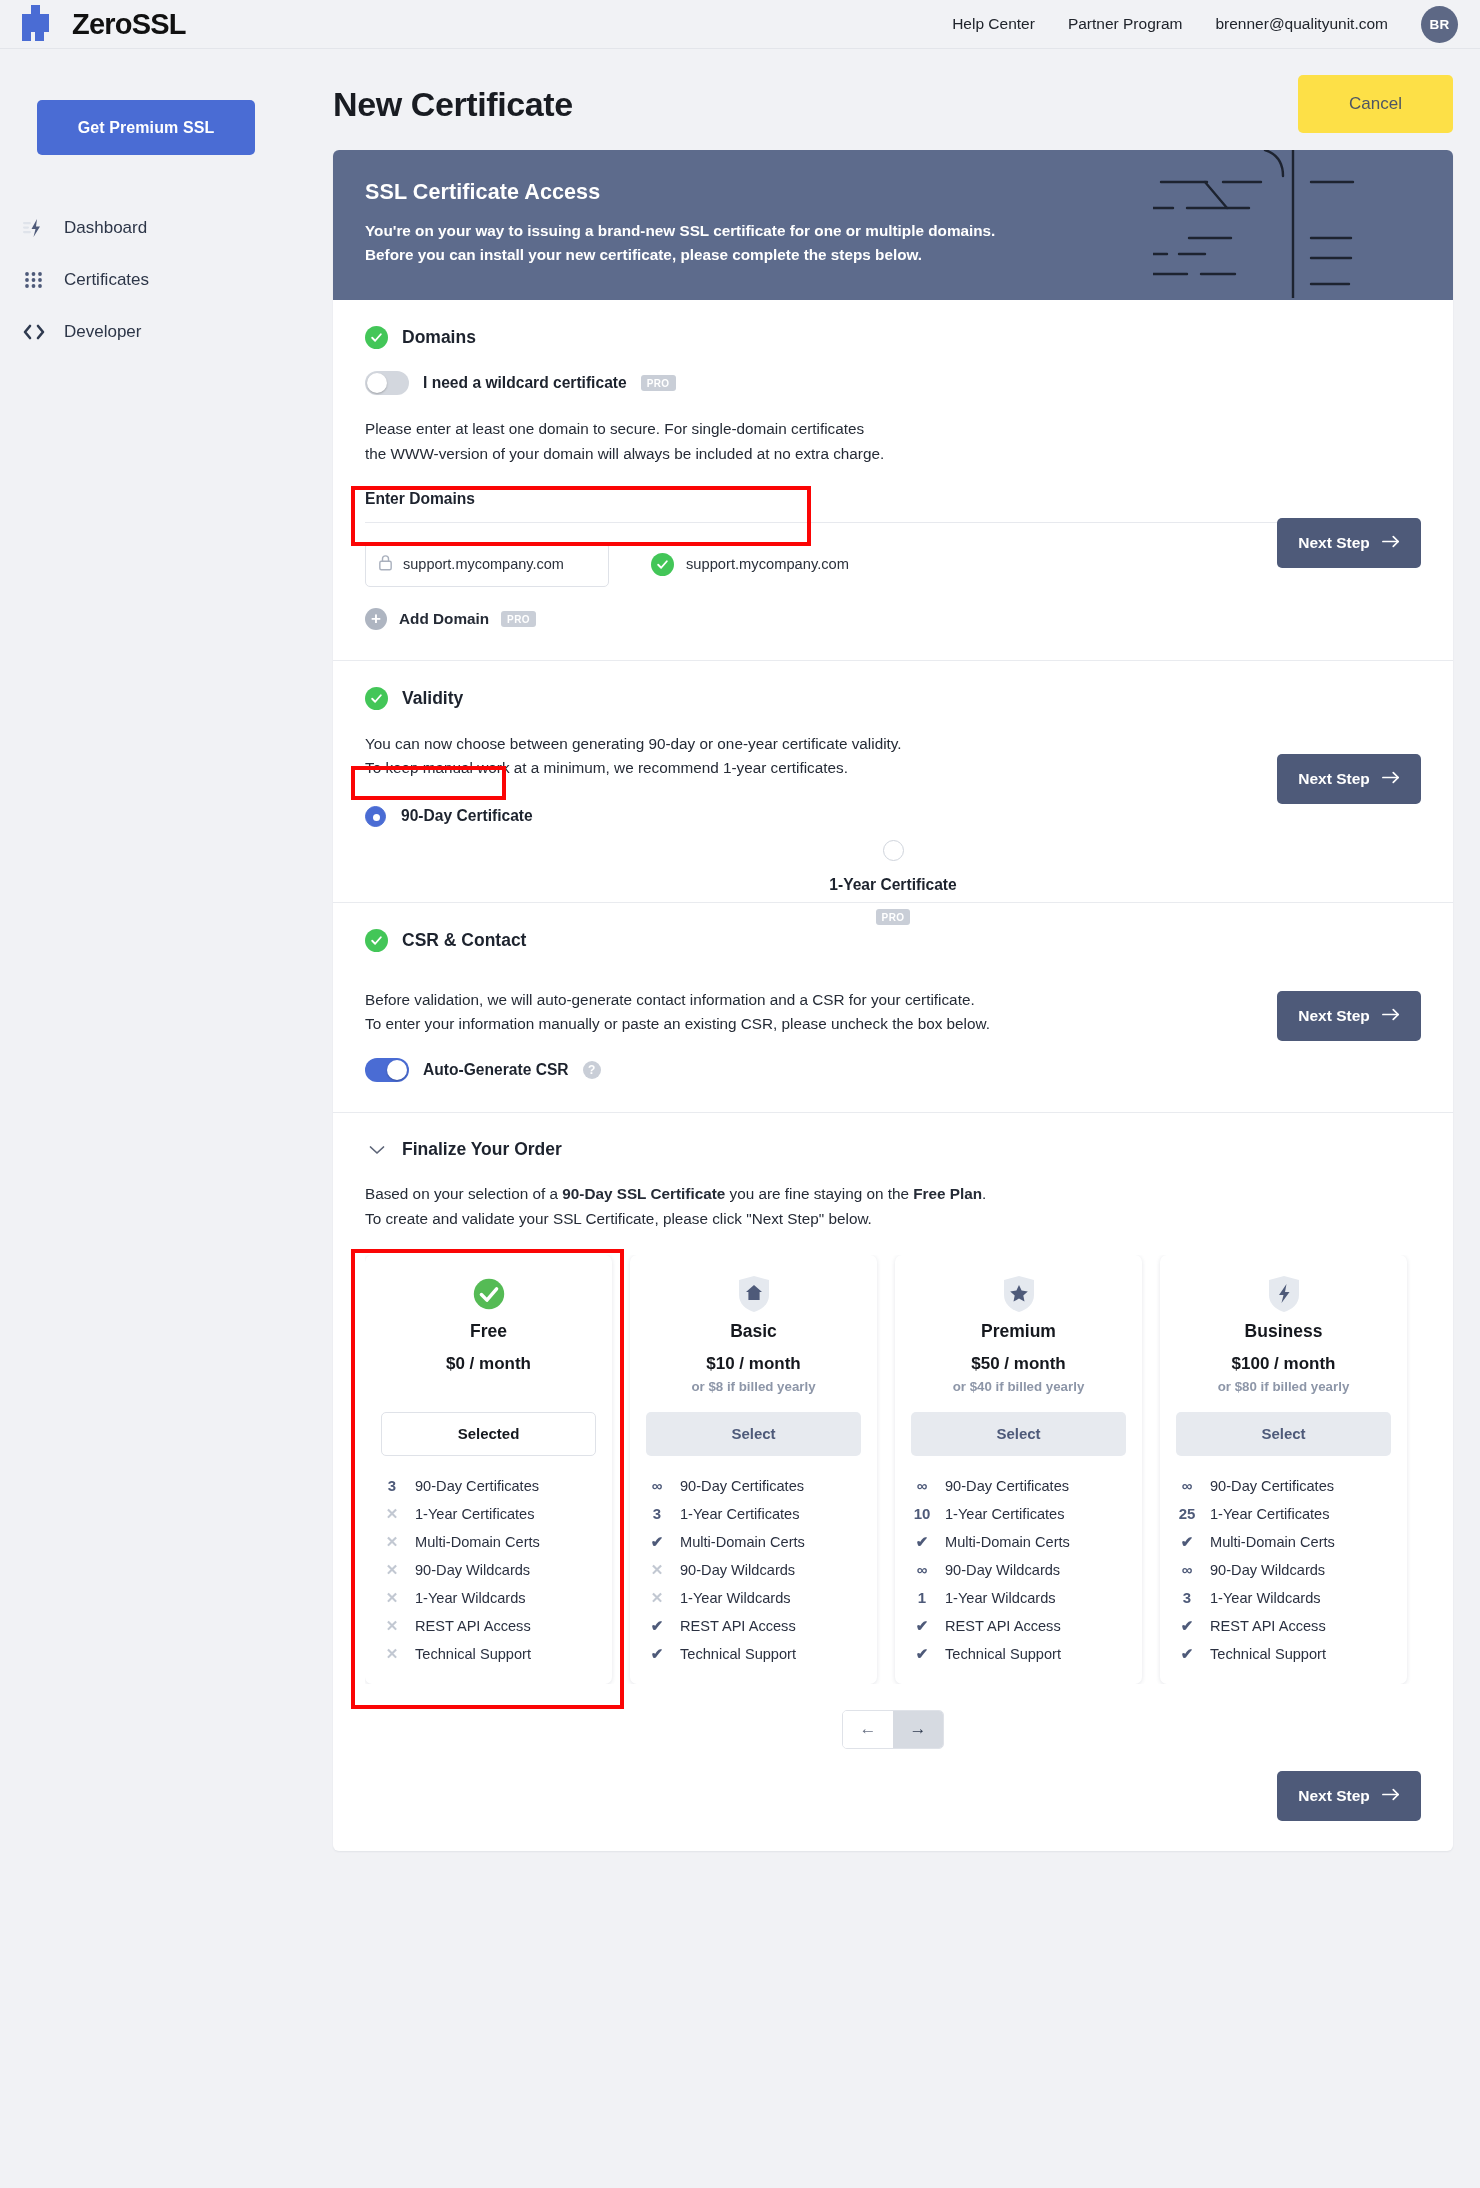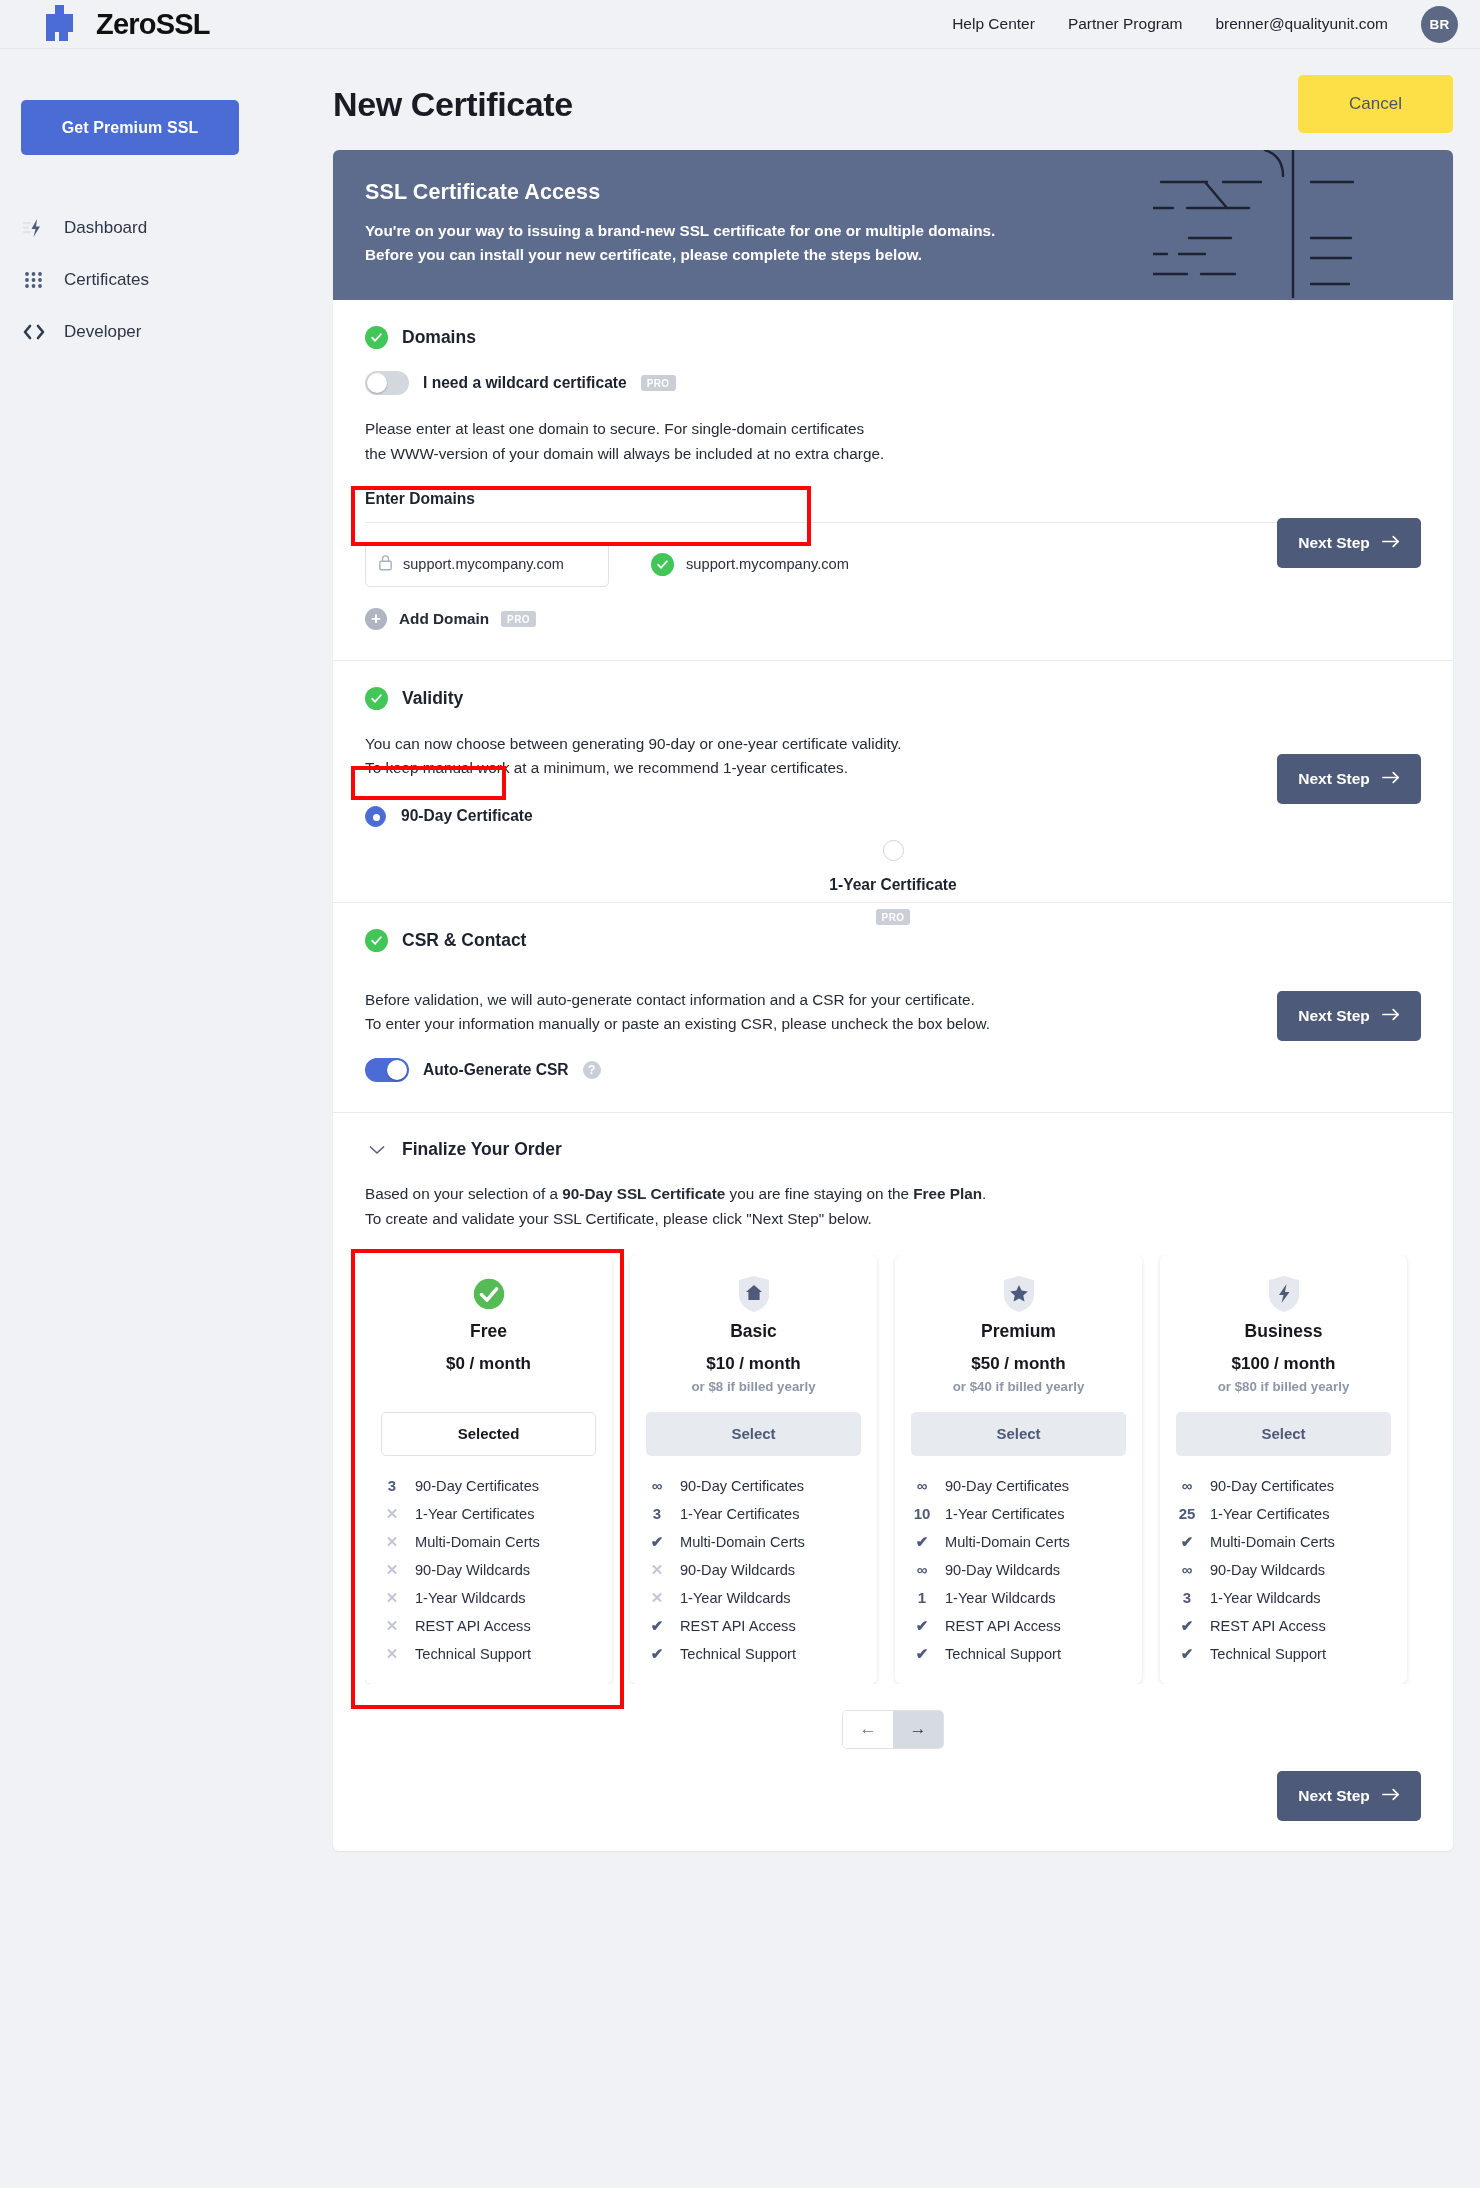--- a/index.html
+++ b/index.html
@@ -8,40 +8,40 @@
     background: #f1f2f5;
     font-family: "Liberation Sans", sans-serif;
     color: #2f3a4f;
     overflow: hidden;
   }
   .page { position: relative; width: 1480px; height: 2188px; }
 
   
   .topbar {
     position: absolute; left: 0; top: 0; width: 1480px; height: 48px;
-    display: flex; align-items: center; padding-left: 24px;
+    display: flex; align-items: center;
   }
   .logo-wrap { display: flex; align-items: center; gap: 12px; margin-left: 22px; }
   .logo-mark { width: 38px; height: 38px; position: relative; }
   .logo-mark i { position: absolute; background: #4a6cd4; display: block; }
   .logo-text { font-size: 29px; font-weight: bold; letter-spacing: -0.8px; color: #111; }
 
   .topnav { margin-left: auto; display: flex; align-items: center; gap: 33px; padding-right: 22px; }
   .topnav a { font-size: 15.5px; color: #20242c; text-decoration: none; white-space: nowrap; }
   .avatar {
     width: 37px; height: 37px; border-radius: 50%;
     background: #5d6885; color: #fff; font-size: 13.5px; font-weight: bold;
     display: flex; align-items: center; justify-content: center; letter-spacing: .3px;
   }
   .hr-top { position: absolute; left:0; top: 48px; width: 1480px; height: 1px; background: #e3e5ea; }
 
   
   .sidebar { position: absolute; left: 0; top: 58px; width: 320px; }
   .btn-premium {
-    display: block; margin: 42px 0 0 21px; width: 218px; height: 55px;
+    display: block; margin: 42px 0 0 37px; width: 218px; height: 55px;
     background: #4a6cd4; color: #fff; border: none; border-radius: 5px;
     font-size: 16px; font-weight: bold; cursor: pointer; letter-spacing: .1px;
   }
   .navlist { margin-top: 47px; }
   .navitem {
     display: flex; align-items: center; gap: 18px;
     height: 52px; padding-left: 22px; cursor: pointer;
   }
   .navitem .nlabel { font-size: 17px; color: #2d3648; }
   .nicon { width: 24px; height: 24px; display: flex; align-items: center; justify-content: center; }

